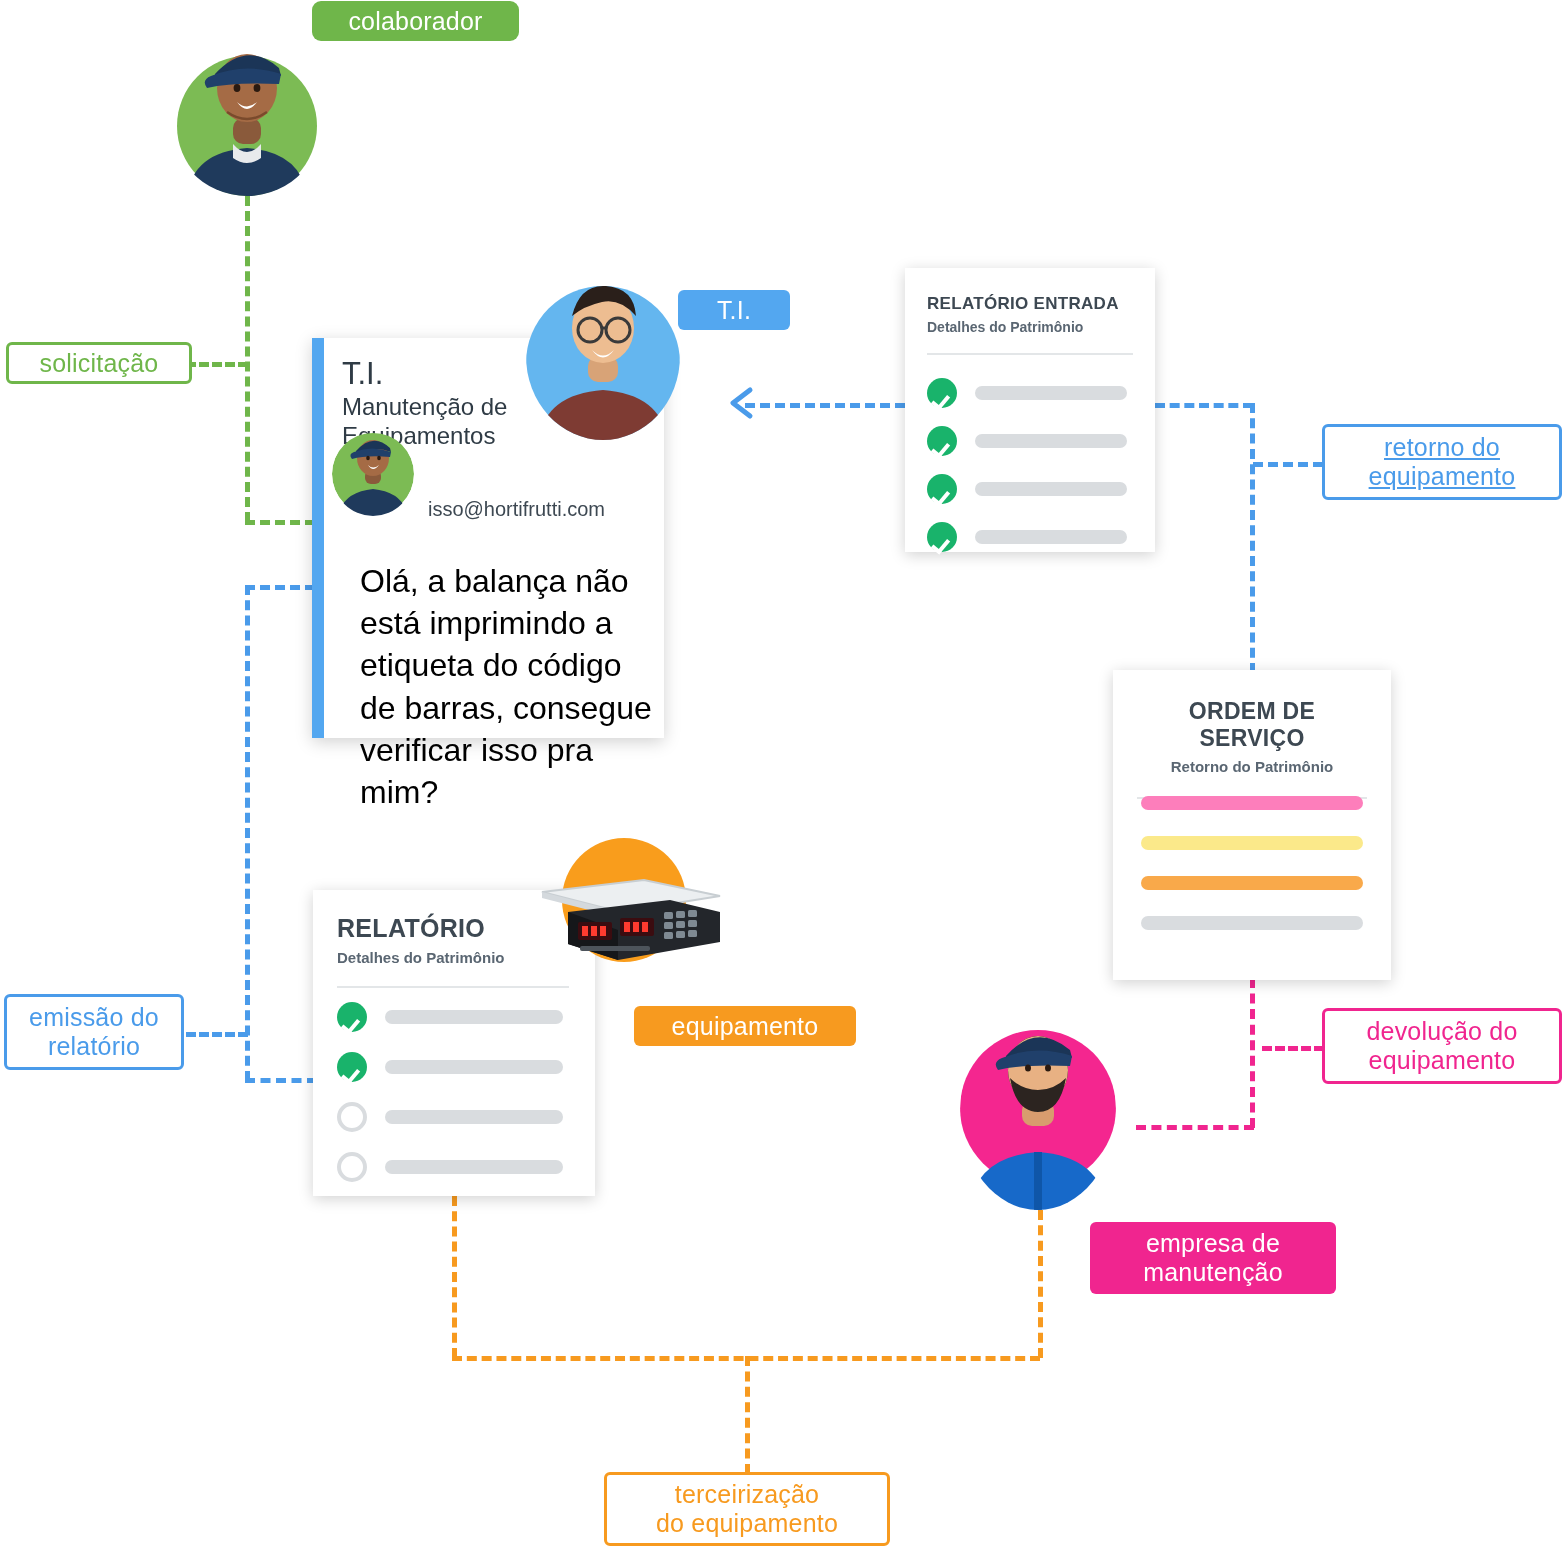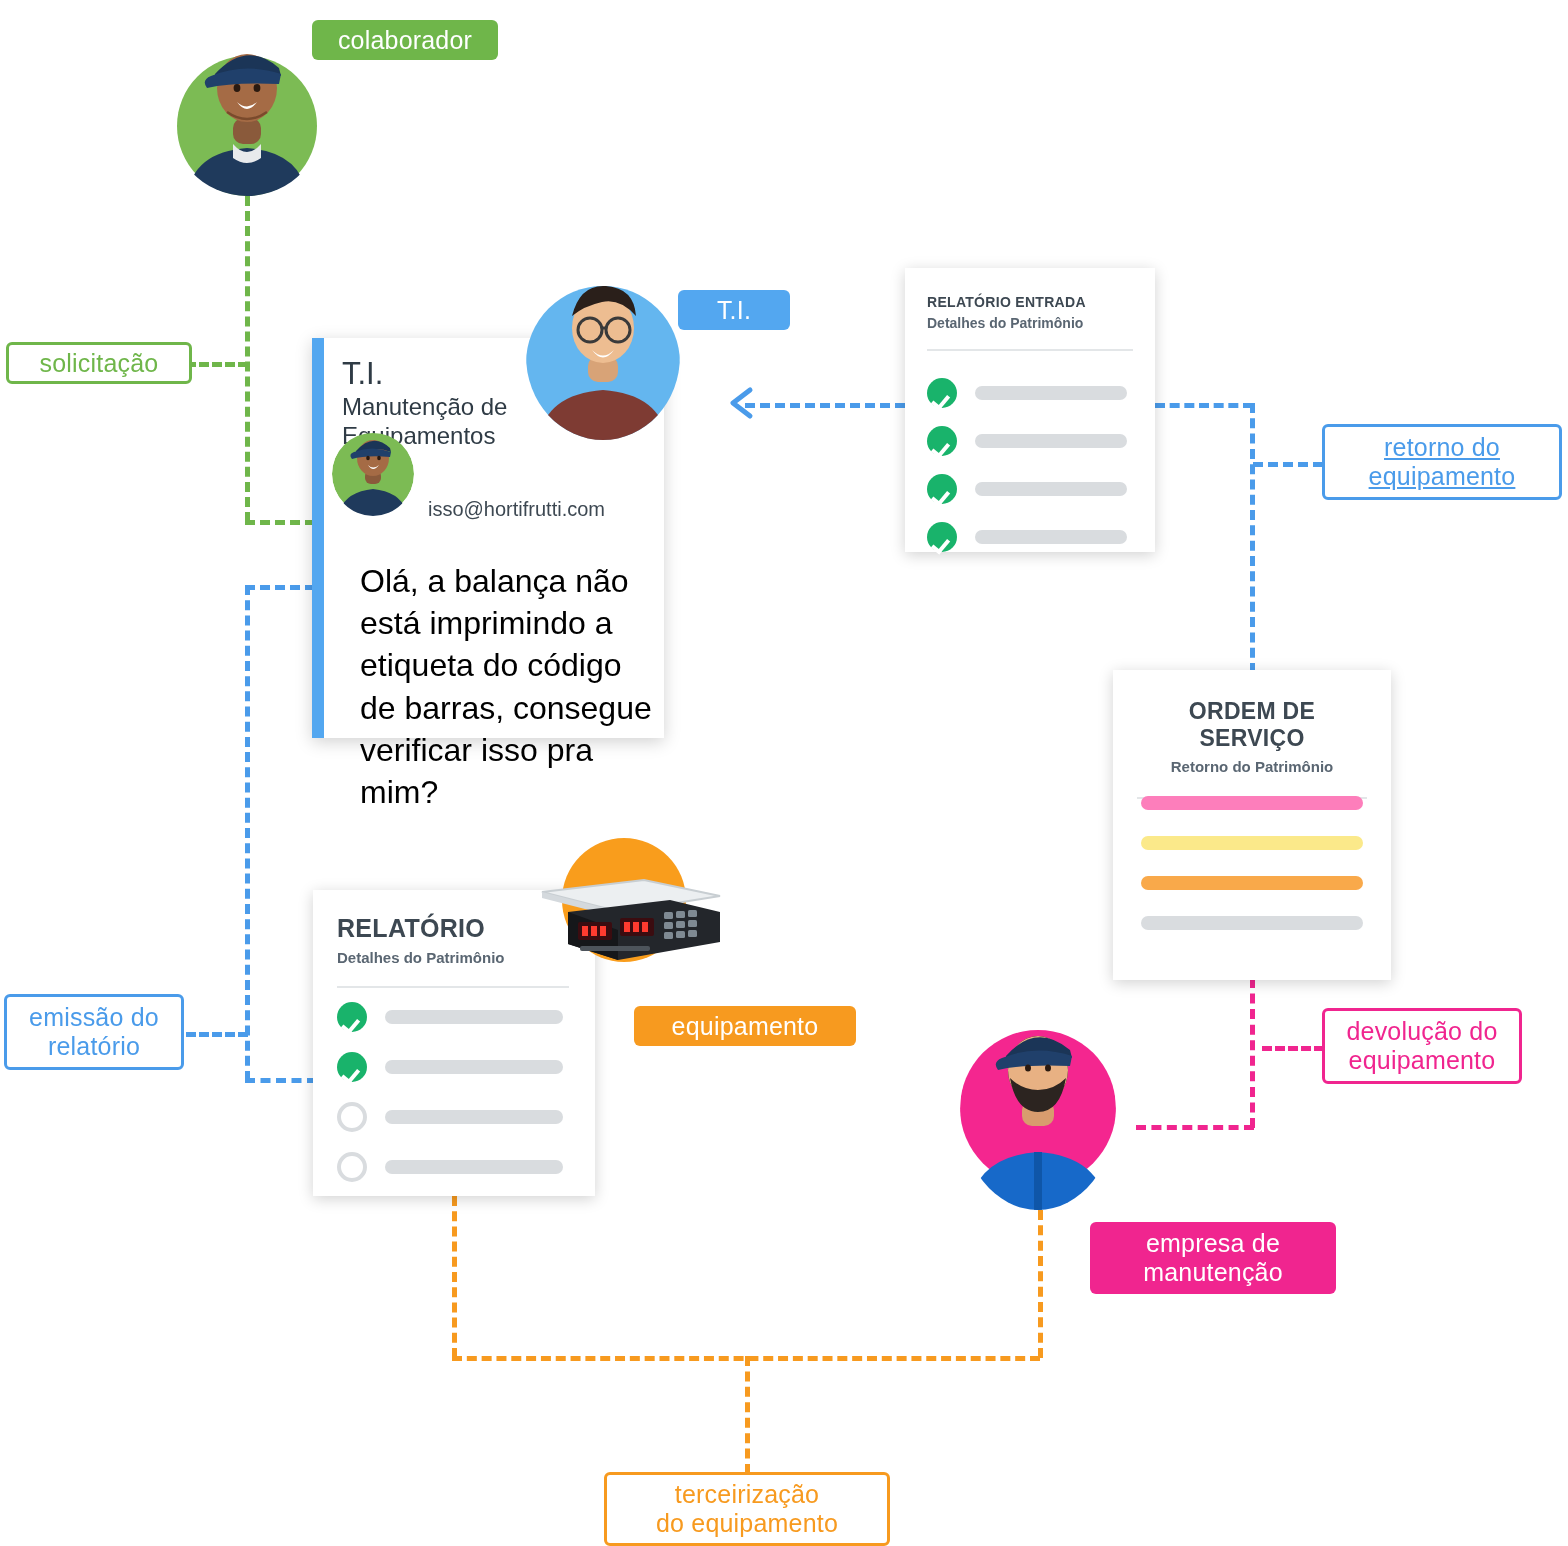--- a/index.html
+++ b/index.html
@@ -81,46 +81,46 @@
 
   <div class="dash-v" style="left:1250px;top:978px;height:150px;border-color:#f0258f;"></div>
   <div class="dash-h" style="left:1136px;top:1125px;width:118px;border-color:#f0258f;"></div>
   <div class="dash-h" style="left:1262px;top:1046px;width:62px;border-color:#f0258f;"></div>
 
   <div class="dash-v" style="left:452px;top:1196px;height:162px;border-color:#f79a1f;"></div>
   <div class="dash-h" style="left:452px;top:1356px;width:588px;border-color:#f79a1f;"></div>
   <div class="dash-v" style="left:1038px;top:1210px;height:148px;border-color:#f79a1f;"></div>
   <div class="dash-v" style="left:745px;top:1356px;height:118px;border-color:#f79a1f;"></div>
 
-  <div class="tag filled" style="left:312px;top:20px;width:186px;height:40px;background:#6fb64a;">colaborador</div>
+  <div class="tag filled" style="left:312px;top:1px;width:207px;height:40px;background:#6fb64a;border-radius:9px;">colaborador</div>
 
   <div class="tag filled" style="left:678px;top:290px;width:112px;height:40px;background:#53a7f0;">T.I.</div>
 
   <div class="tag outline" style="left:6px;top:342px;width:186px;height:42px;border-color:#6fb64a;color:#6fb64a;">solicitação</div>
 
   <div class="tag outline" style="left:1322px;top:424px;width:240px;height:76px;border-color:#4a9bea;color:#4a9bea;text-decoration:underline;">retorno do
 equipamento</div>
 
   <div class="tag outline" style="left:4px;top:994px;width:180px;height:76px;border-color:#4a9bea;color:#4a9bea;">emissão do
 relatório</div>
 
   <div class="tag filled" style="left:634px;top:1006px;width:222px;height:40px;background:#f79a1f;">equipamento</div>
 
-  <div class="tag outline" style="left:1322px;top:1008px;width:200px;height:76px;border-color:#f0258f;color:#f0258f;">devolução do
+  <div class="tag outline" style="left:1322px;top:1008px;width:240px;height:76px;border-color:#f0258f;color:#f0258f;">devolução do
 equipamento</div>
 
   <div class="tag outline" style="left:604px;top:1472px;width:286px;height:74px;border-color:#f79a1f;color:#f79a1f;">terceirização
 do equipamento</div>
 
   <div class="tag filled" style="left:1090px;top:1222px;width:246px;height:72px;background:#f0258f;">empresa de
 manutenção</div>
 
   <div class="card" style="left:905px;top:268px;width:250px;height:284px;">
     <div style="position:absolute;left:22px;top:26px;width:206px;">
-      <div class="card-title" style="font-size:14px;letter-spacing:.3px;">RELATÓRIO ENTRADA</div>
+      <div class="card-title" style="font-size:17px;letter-spacing:.3px;">RELATÓRIO ENTRADA</div>
       <div class="card-sub" style="font-size:14px;margin-top:5px;">Detalhes do Patrimônio</div>
       <div class="hr" style="margin-top:18px;"></div>
     </div>
     <div style="position:absolute;left:22px;top:110px;display:flex;flex-direction:column;gap:18px;">
       <div class="row">
         <span class="check"></span>
         <span class="bar" style="width:152px;"></span>
       </div>
       <div class="row">
         <span class="check"></span>

